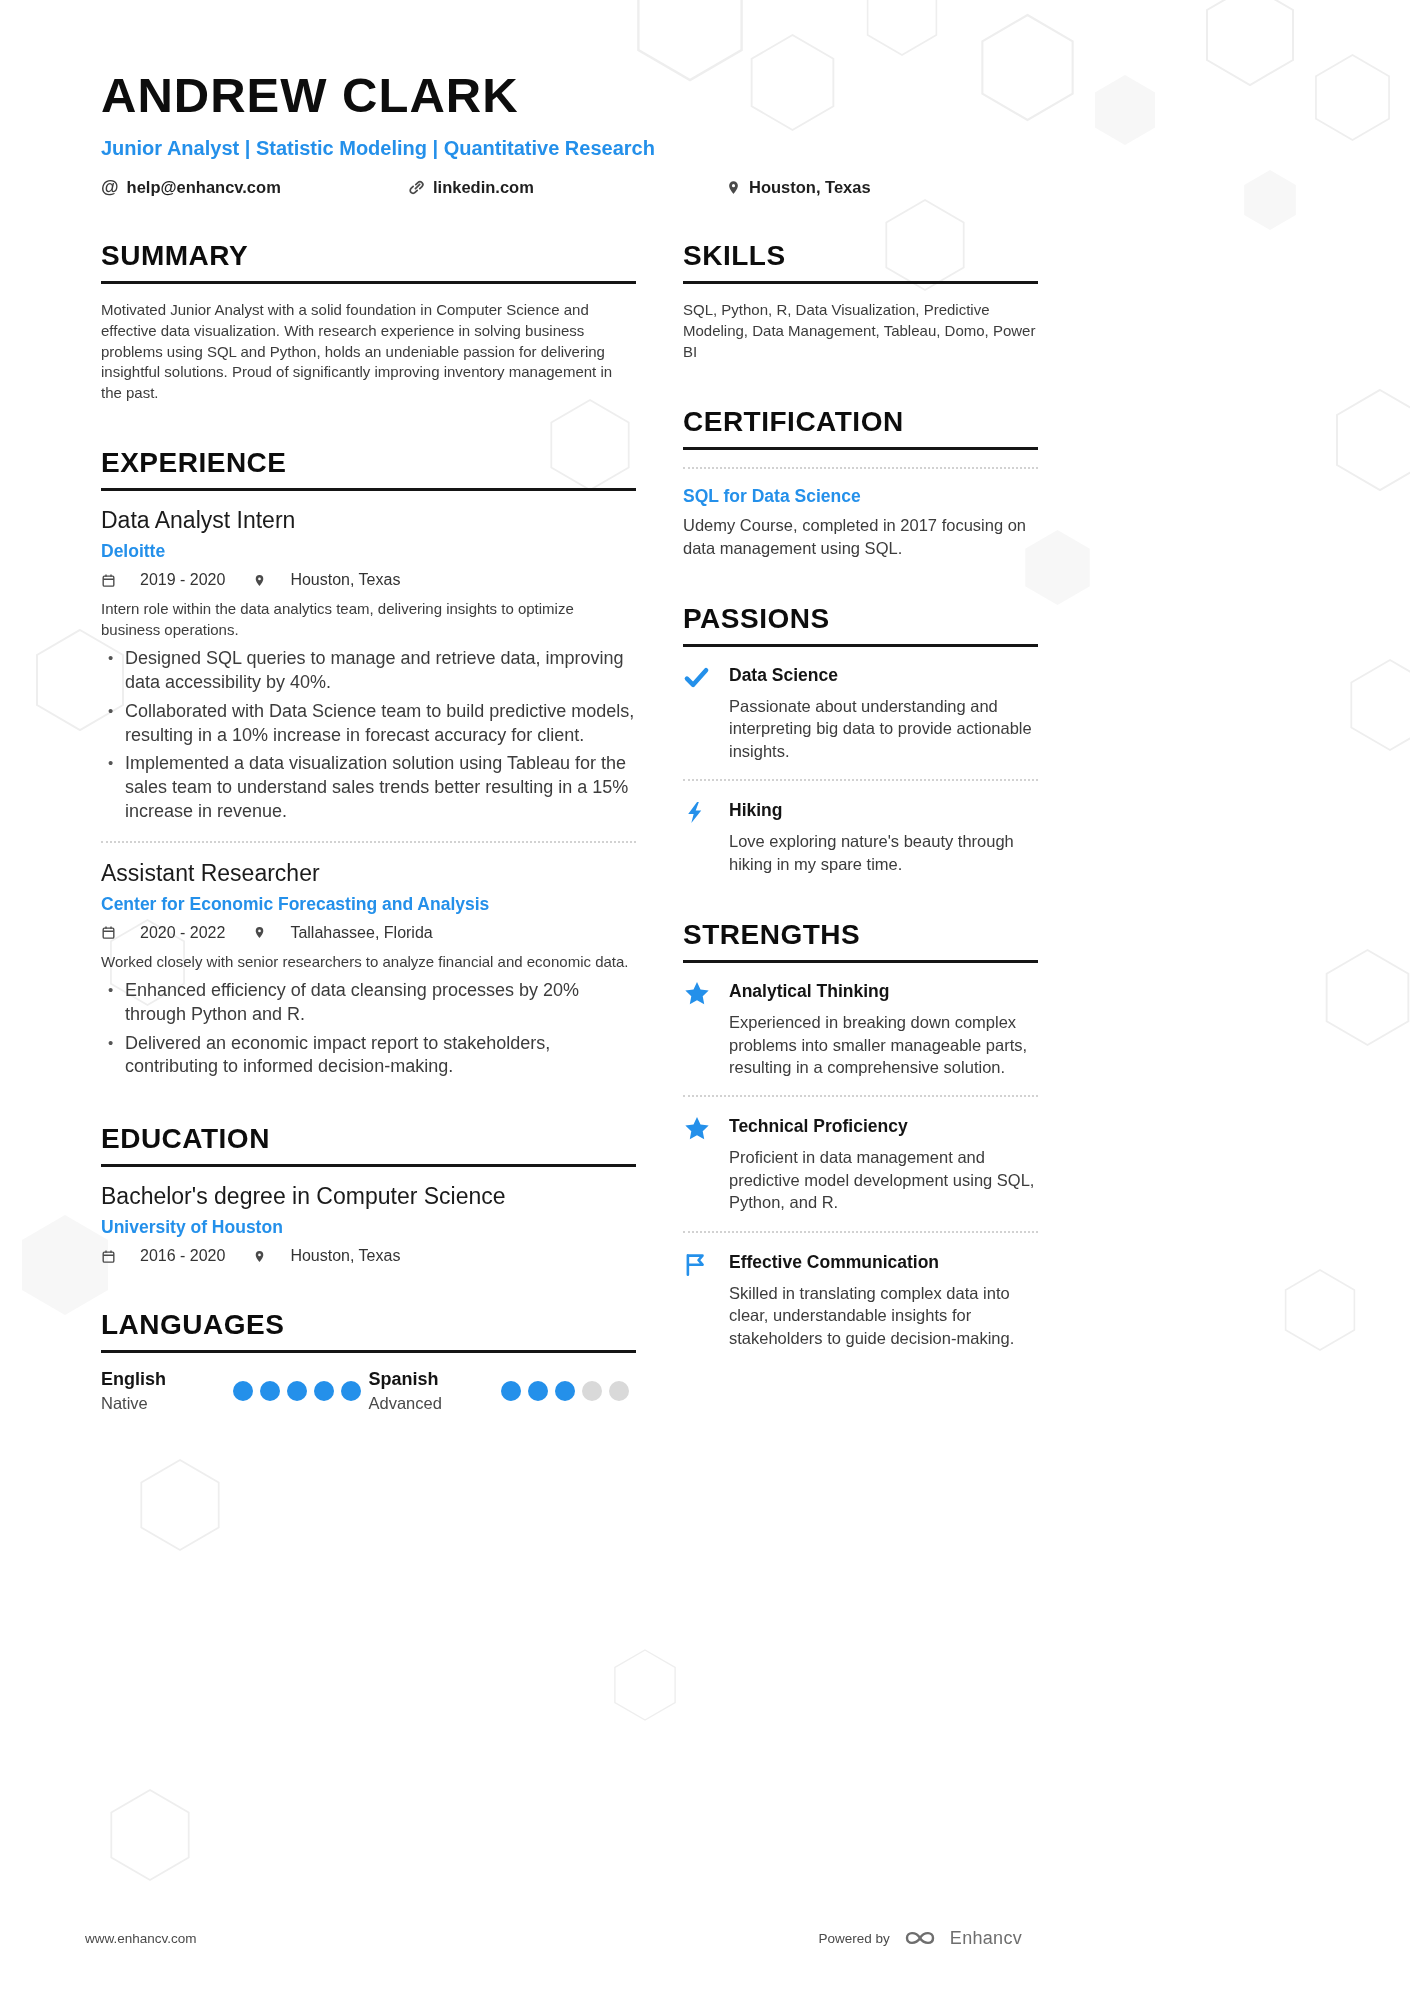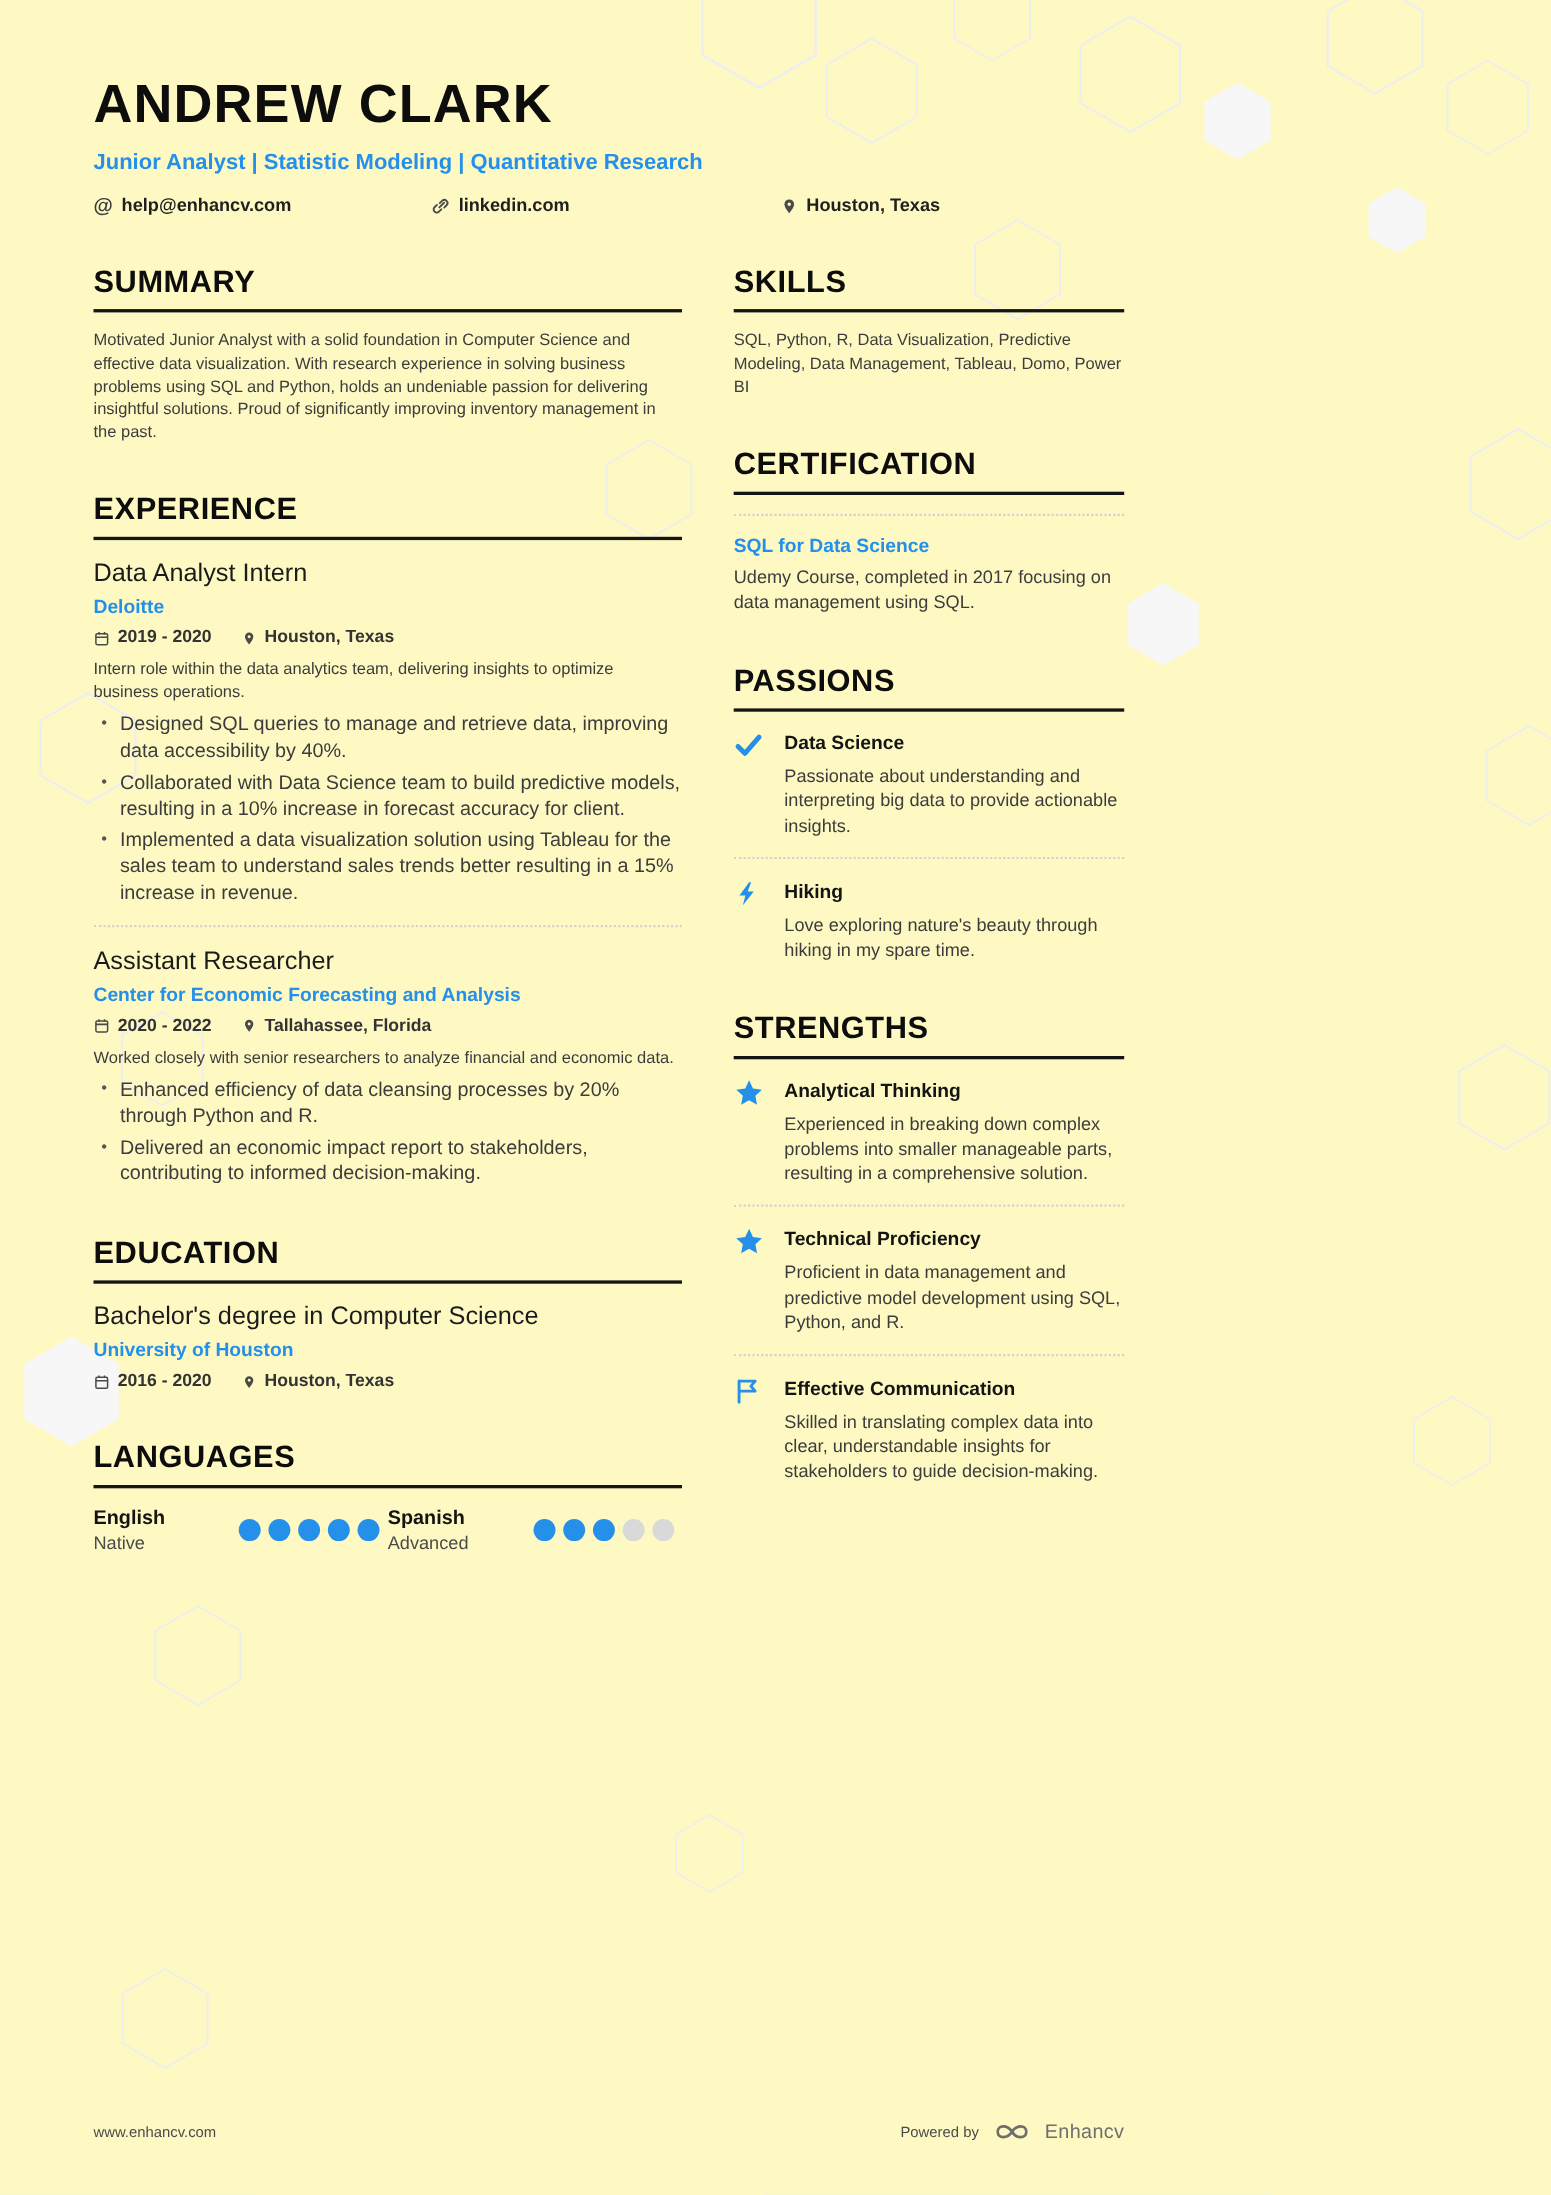--- a/index.html
+++ b/index.html
@@ -14,22 +14,23 @@
   body{
     background:#e9e9e9;
     font-family:"Liberation Sans",sans-serif;
     color:#222;
   }
   .page{
     position:relative;
     width:1410px;
     height:1995px;
     margin:0 auto;
-    background:#fef9c3;
+    background:#ffffff;
     overflow:hidden;
+    padding-left:16px;
   }
   
   .bg{
     position:absolute;
     inset:0;
     z-index:0;
     pointer-events:none;
   }
   .hex{fill:none;stroke:#eeeeee;stroke-width:2;}
   .hex-fill{fill:#f7f7f7;stroke:none;}
@@ -88,21 +89,21 @@
     font-size:15px;
     line-height:1.37;
     color:var(--body);
     margin:0;
   }
 
   
   .job-title{font-size:23px;font-weight:400;color:#1b1b1b;margin:2px 0 7px;}
   .company{font-size:17.5px;font-weight:700;color:var(--accent);margin-bottom:9px;}
   .meta{display:flex;gap:28px;align-items:center;font-size:16px;color:#333;margin-bottom:10px;}
-  .meta-item{display:flex;align-items:center;gap:7px;font-weight:bold;}
+  .meta-item{display:flex;align-items:center;gap:24px;}
   .bullets{list-style:none;margin:7px 0 0;padding:0;}
   .bullets li{
     position:relative;
     padding-left:24px;
     font-size:18px;
     line-height:1.32;
     color:var(--body);
     margin-bottom:5px;
   }
   .bullets li::before{

